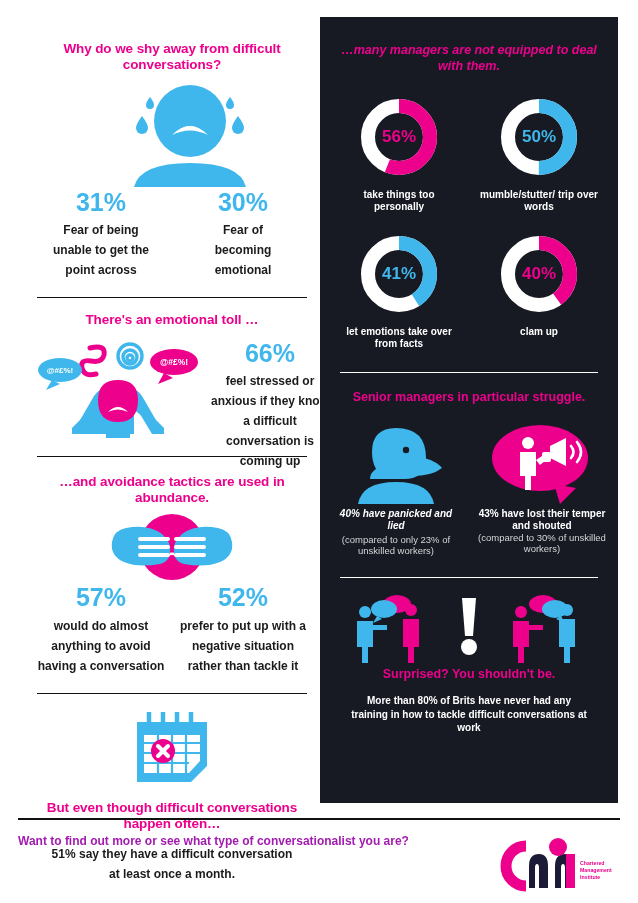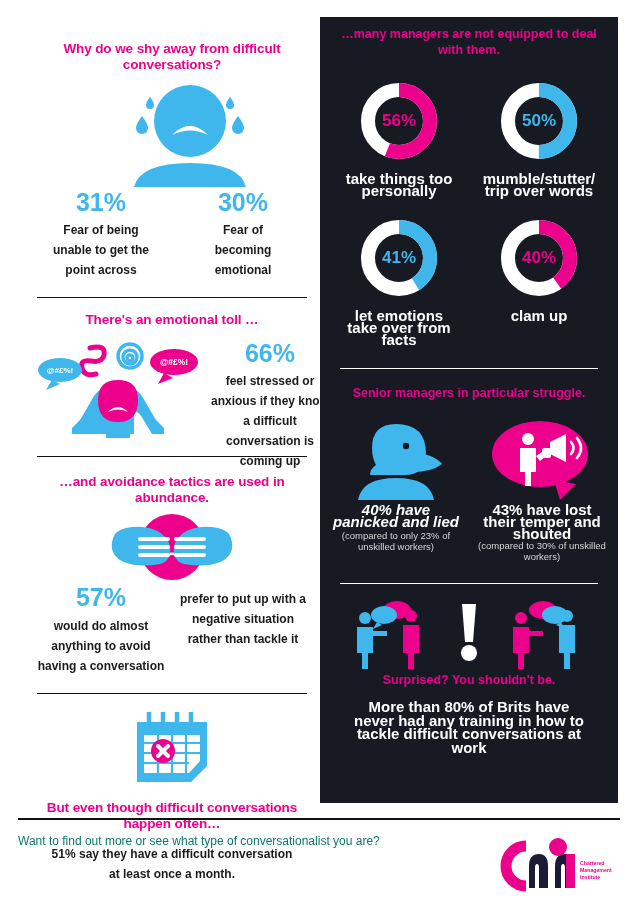--- a/index.html
+++ b/index.html
@@ -36,21 +36,21 @@
   
   .dark-panel {
     position: absolute; left: 320px; top: 17px; width: 298px; height: 786px;
     background: #171A23;
     padding: 0 14px;
   }
   .d-heading {
     color: #EC008C; font-weight: bold; font-size: 12.5px; line-height: 15.5px;
     text-align: center;
   }
-  .d-label { color: #ffffff; font-weight: bold; font-size: 15px; line-height: 12px; text-align:center; }
+  .d-label { color: #ffffff; font-weight: bold; font-size: 10px; line-height: 12px; text-align:center; }
   .d-sub   { color: #d6d6d8; font-size: 9.5px; line-height: 11.5px; text-align:center; }
   .d-divider { height: 1px; background: #ffffff; width: 258px; margin: 0 auto; }
 
   
   .donut-grid { display: flex; justify-content: center; gap: 22px; }
   .donut-cell { width: 118px; text-align: center; }
   .donut { position: relative; width: 86px; height: 86px; margin: 0 auto; }
   .donut svg { display:block; }
   .donut-val {
     position: absolute; inset: 0; display:flex; align-items:center; justify-content:center;
@@ -60,21 +60,21 @@
   
   .icon-row { display:flex; justify-content:center; gap: 18px; }
   .icon-cell { width: 128px; text-align:center; }
 
   
   .footer {
     position: absolute; left: 0; top: 818px; width: 638px; height: 85px;
     padding: 0 18px;
   }
   .footer-rule { height: 1.5px; background: #111; width: 602px; margin: 0 auto; }
-  .f-head { color:#0f766e; font-weight:normal; font-size:12px; margin-top: 14px; }
+  .f-head { color:#a21caf; font-weight:bold; font-size:12px; margin-top: 14px; }
   .f-body { color:#333; font-size:12px; line-height:17px; margin-top: 8px; }
   .f-body b { color:#111; }
 
   .logo { position:absolute; right: 18px; top: 20px; width: 132px; height: 58px; }
   .logo-tag {
     position:absolute; left: 92px; top: 22px;
     color:#EC008C; font-size:5.2px; line-height:7px; font-weight:bold;
   }
 </style>
 </head>
@@ -181,20 +181,21 @@
           </g>
         </svg>
       </div>
 
       <div class="two-col" style="margin-top:4px;">
         <div>
           <div class="big-pct">57%</div>
           <div class="sub-txt" style="padding:5px 2px 0;">would do almost anything to avoid having a conversation</div>
         </div>
         <div>
+          <div class="big-pct">52%</div>
           <div class="sub-txt" style="padding:5px 2px 0;">prefer to put up with a negative situation rather than tackle it</div>
         </div>
       </div>
     </div>
 
     <div class="divider" style="margin-top:17px;"></div>
 
     <div class="l-section" style="padding-top:16px;text-align:center;">
       <div>
         <svg width="78" height="74" viewBox="0 0 78 74">
@@ -222,21 +223,21 @@
         </svg>
       </div>
       <div class="l-heading" style="margin-top:12px;">But even though difficult conversations happen often…</div>
       <div class="sub-txt" style="margin-top:12px;padding:0 16px;">51% say they have a difficult conversation at least once a month.</div>
     </div>
 
   </div>
 
   <div class="dark-panel">
 
-    <div class="d-heading" style="padding-top:10px;">…many managers are not equipped to deal with them.</div>
+    <div class="d-heading" style="padding-top:26px;font-style:italic;">…many managers are not equipped to deal with them.</div>
 
     <div class="donut-grid" style="margin-top:20px;">
       <div class="donut-cell">
         <div class="donut">
           <svg width="86" height="86" viewBox="0 0 86 86">
             <circle cx="43" cy="43" r="31" fill="none" stroke="#FFFFFF" stroke-width="14"></circle>
             <circle cx="43" cy="43" r="31" fill="none" stroke="#EC008C" stroke-width="14" stroke-dasharray="109.1 85.7" transform="rotate(-90 43 43)"></circle>
           </svg>
           <div class="donut-val" style="color:#EC008C;">56%</div>
         </div>

